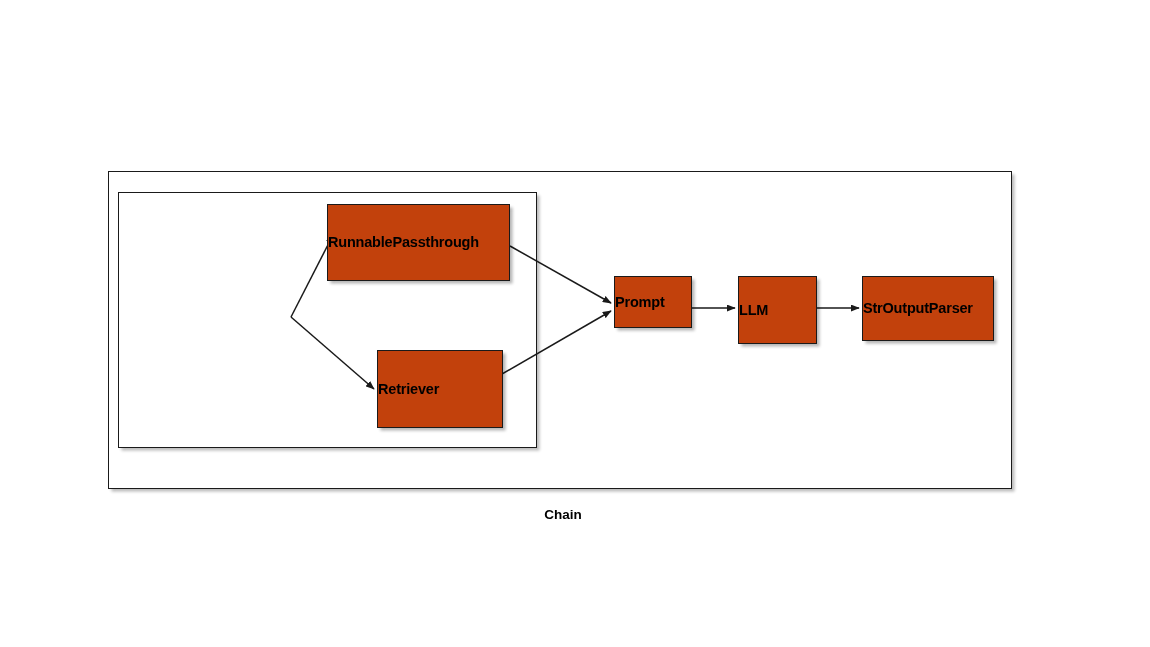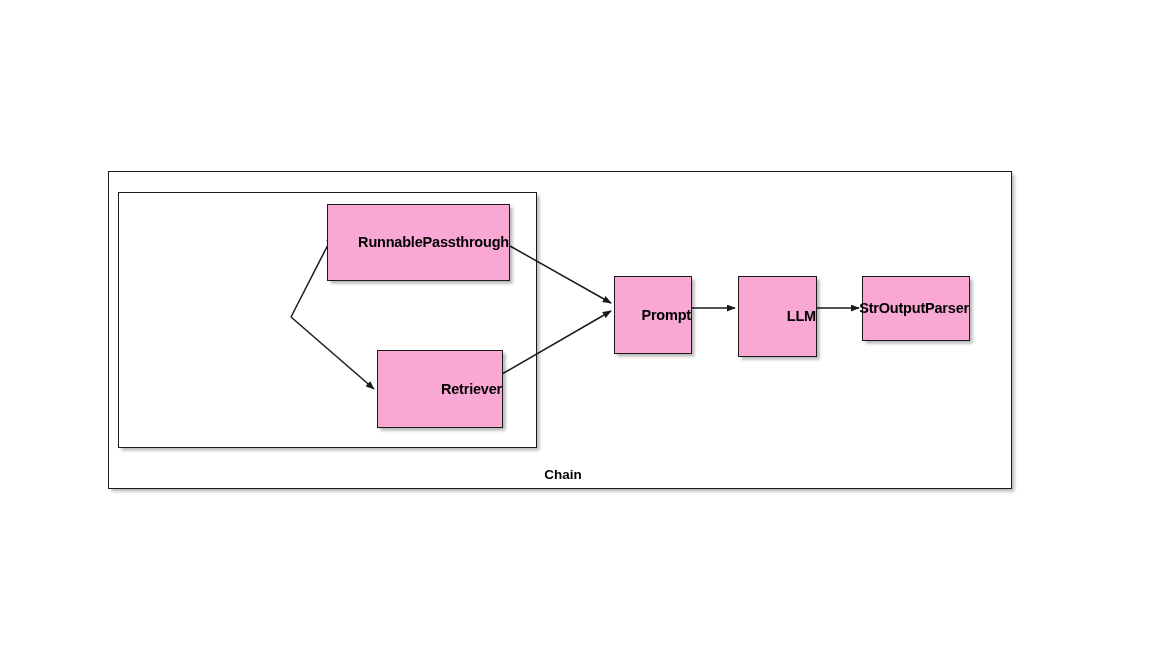--- a/index.html
+++ b/index.html
@@ -16,26 +16,26 @@
   }
   #diagram-canvas {
     position: absolute;
     left: 0;
     top: 0;
     width: 1150px;
     height: 647px;
   }
   .node-box {
     position: absolute;
-    background: #f9a8d4;
+    background: #c2410c;
     border: 1.6px solid #1a1a1a;
     box-shadow: 2.5px 2.5px 3px rgba(0,0,0,0.30);
     display: flex;
     align-items: center;
-    justify-content: flex-end;
+    justify-content: flex-start;
     box-sizing: border-box;
     z-index: 5;
   }
   .node-label {
     font-size: 14.5px;
     font-weight: bold;
     color: #000000;
     letter-spacing: -0.2px;
     white-space: nowrap;
     line-height: 1;
@@ -48,20 +48,21 @@
     box-sizing: border-box;
     z-index: 1;
   }
   .group-label {
     position: absolute;
     font-size: 13.5px;
     font-weight: bold;
     color: #000000;
     white-space: nowrap;
     z-index: 3;
+    margin-top: 40px;
   }
   svg.edges {
     position: absolute;
     left: 0;
     top: 0;
     width: 1150px;
     height: 647px;
     z-index: 4;
     pointer-events: none;
   }
@@ -95,25 +96,25 @@
 
 
   <div class="node-box" id="node-runnable-passthrough" style="left: 327px; top: 204px; width: 183px; height: 77px;">
     <span class="node-label">RunnablePassthrough</span>
   </div>
 
   <div class="node-box" id="node-retriever" style="left: 377px; top: 350px; width: 126px; height: 78px;">
     <span class="node-label">Retriever</span>
   </div>
 
-  <div class="node-box" id="node-prompt" style="left: 614px; top: 276px; width: 78px; height: 78px;">
+  <div class="node-box" id="node-prompt" style="left: 614px; top: 276px; width: 78px; height: 52px;">
     <span class="node-label">Prompt</span>
   </div>
 
-  <div class="node-box" id="node-llm" style="left: 738px; top: 276px; width: 79px; height: 81px;">
+  <div class="node-box" id="node-llm" style="left: 738px; top: 276px; width: 79px; height: 68px;">
     <span class="node-label">LLM</span>
   </div>
 
-  <div class="node-box" id="node-str-output-parser" style="left: 862px; top: 276px; width: 108px; height: 65px;">
+  <div class="node-box" id="node-str-output-parser" style="left: 862px; top: 276px; width: 132px; height: 65px;">
     <span class="node-label">StrOutputParser</span>
   </div>
 
 </div>
 
 </body></html>

